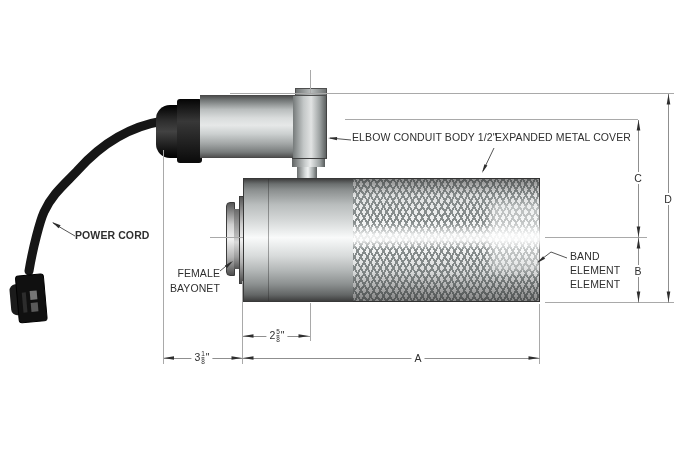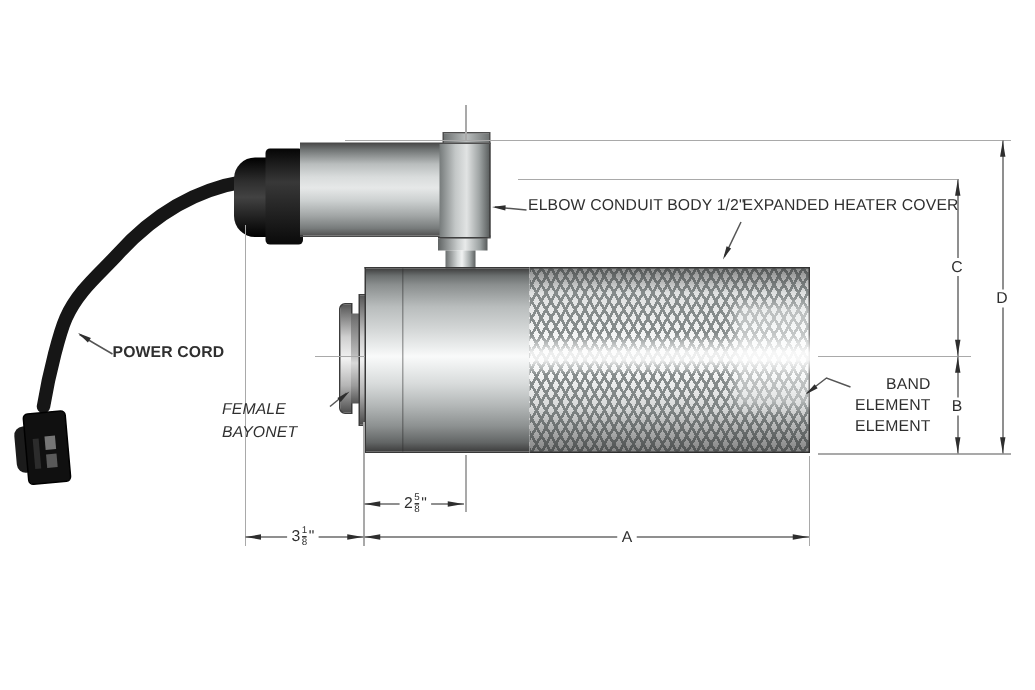--- a/index.html
+++ b/index.html
@@ -178,34 +178,34 @@
       <polygon points="328,138 337.1,136.9 336.9,140.3"></polygon>
       <polygon points="482,173 484.4,164.2 487.4,165.6"></polygon>
       <polygon points="537,263 543.1,256.2 545.1,258.8"></polygon>
     </g>
   </svg>
 
   <div class="lbl" style="left:75px; top:228px;font-weight:bold;">
     <span>POWER CORD</span>
   </div>
 
-  <div class="lbl" style="left:148px; top:266px; width:72px; font-style:italic;">
+  <div class="lbl" style="left:148px; top:266px; width:72px; text-align:right;">
     <div>FEMALE</div>
     <div>BAYONET</div>
   </div>
 
   <div class="lbl" style="left:352px; top:130px;">
     <div>ELBOW CONDUIT BODY 1/2"</div>
   </div>
 
   <div class="lbl" style="left:495px; top:130px;">
-    <div>EXPANDED HEATER COVER</div>
-  </div>
-
-  <div class="lbl" style="left:570px; top:249px; line-height:14px;text-align:right;">
+    <div>EXPANDED METAL COVER</div>
+  </div>
+
+  <div class="lbl" style="left:570px; top:249px; line-height:14px;">
     <div>BAND</div>
     <div>ELEMENT</div>
     <div>ELEMENT</div>
   </div>
 
   <div class="dim" style="left:418px; top:358px;">
     <span>A</span>
   </div>
   <div class="dim" style="left:638px; top:271px;">
     <span>B</span>

